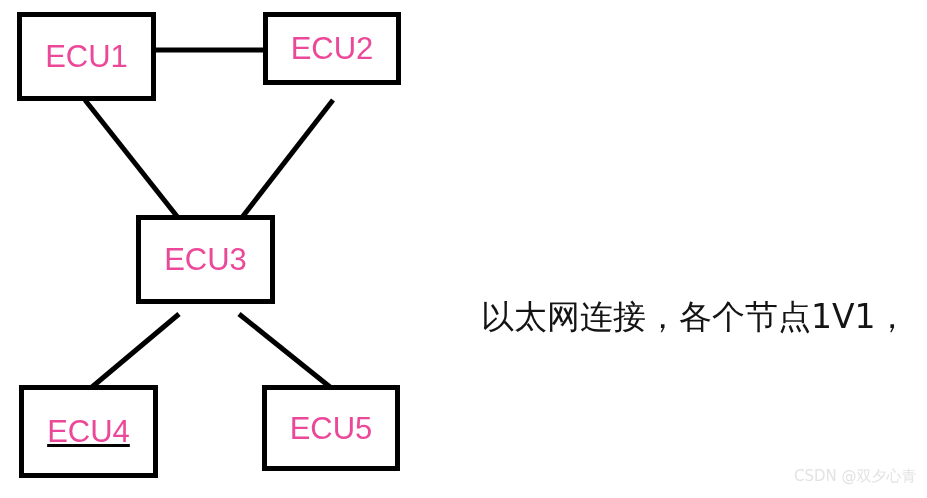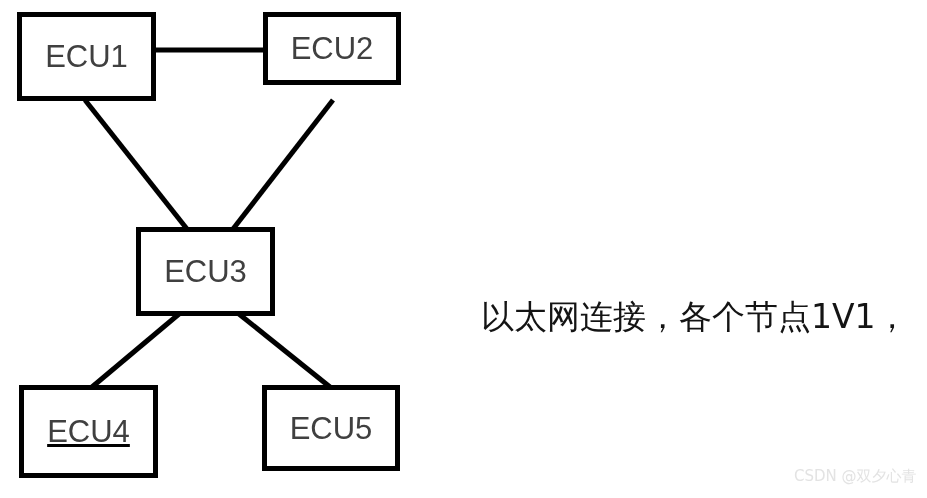--- a/index.html
+++ b/index.html
@@ -28,27 +28,27 @@
     border: 5px solid #000000;
     background: #ffffff;
     display: flex;
     align-items: center;
     justify-content: center;
   }
   .node-label {
     font-family: "Liberation Sans", sans-serif;
     font-size: 31px;
     line-height: 1;
-    color: #404040;
+    color: #ec4899;
     letter-spacing: 0px;
     user-select: none;
   }
   #node-ecu1 { left: 17px;  top: 12px;  width: 139px; height: 89px; }
   #node-ecu2 { left: 263px; top: 12px;  width: 138px; height: 73px; }
-  #node-ecu3 { left: 136px; top: 227px; width: 139px; height: 89px; }
+  #node-ecu3 { left: 136px; top: 215px; width: 139px; height: 89px; }
   #node-ecu4 { left: 19px;  top: 385px; width: 139px; height: 93px; text-decoration: underline; }
   #node-ecu5 { left: 262px; top: 385px; width: 138px; height: 86px; justify-content: center; }
 
   #annotation {
     position: absolute;
     left: 481px;
     top: 192px;
     width: 430px;
     font-family: "DejaVu Sans", "Liberation Sans", sans-serif;
     font-size: 33px;

